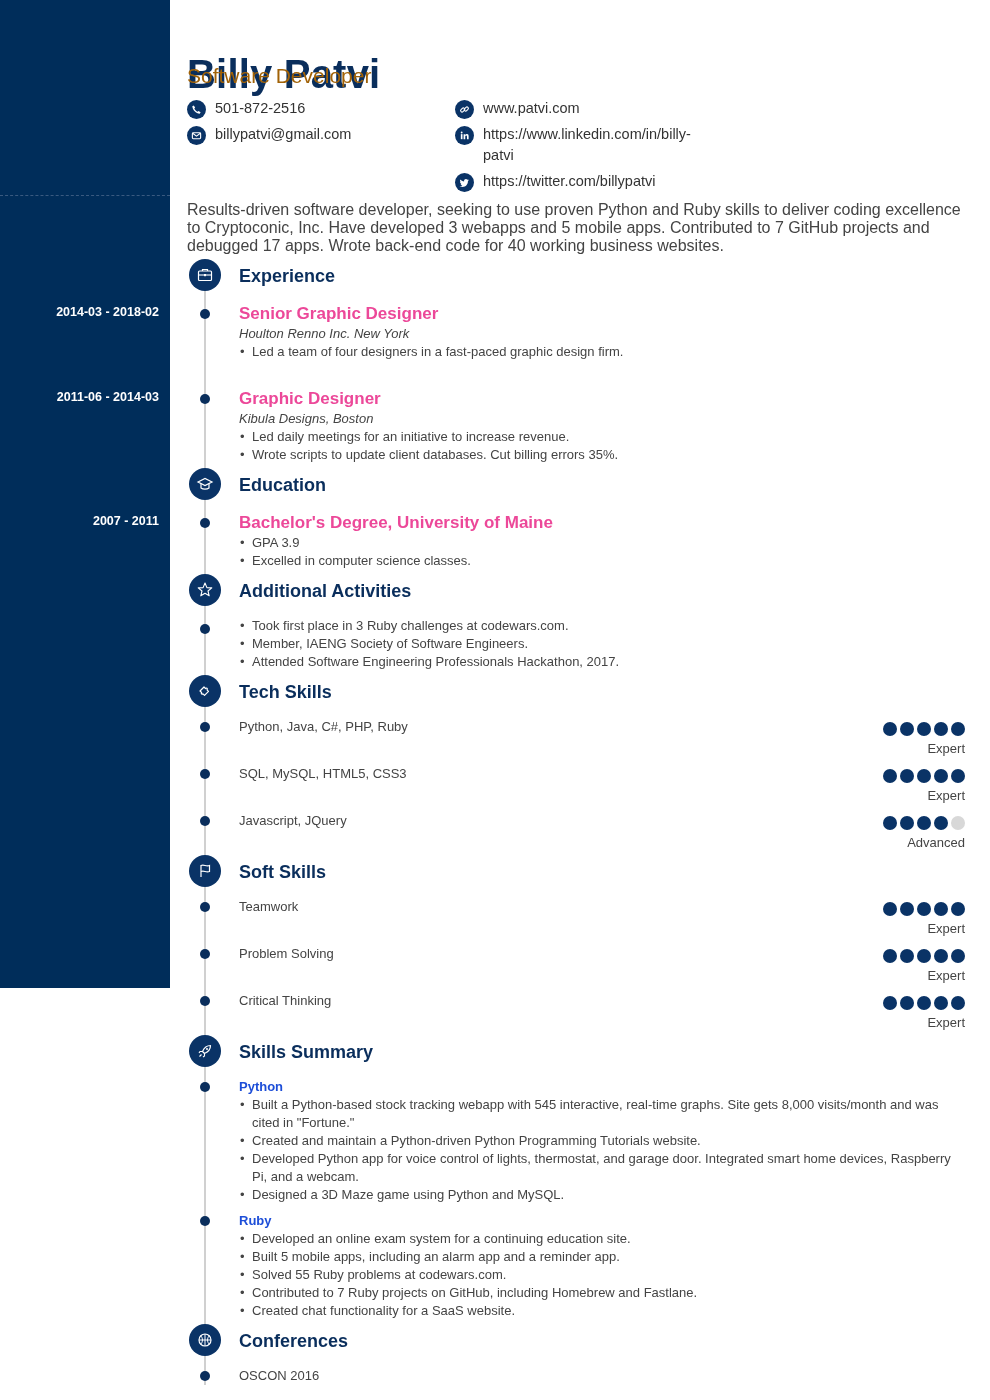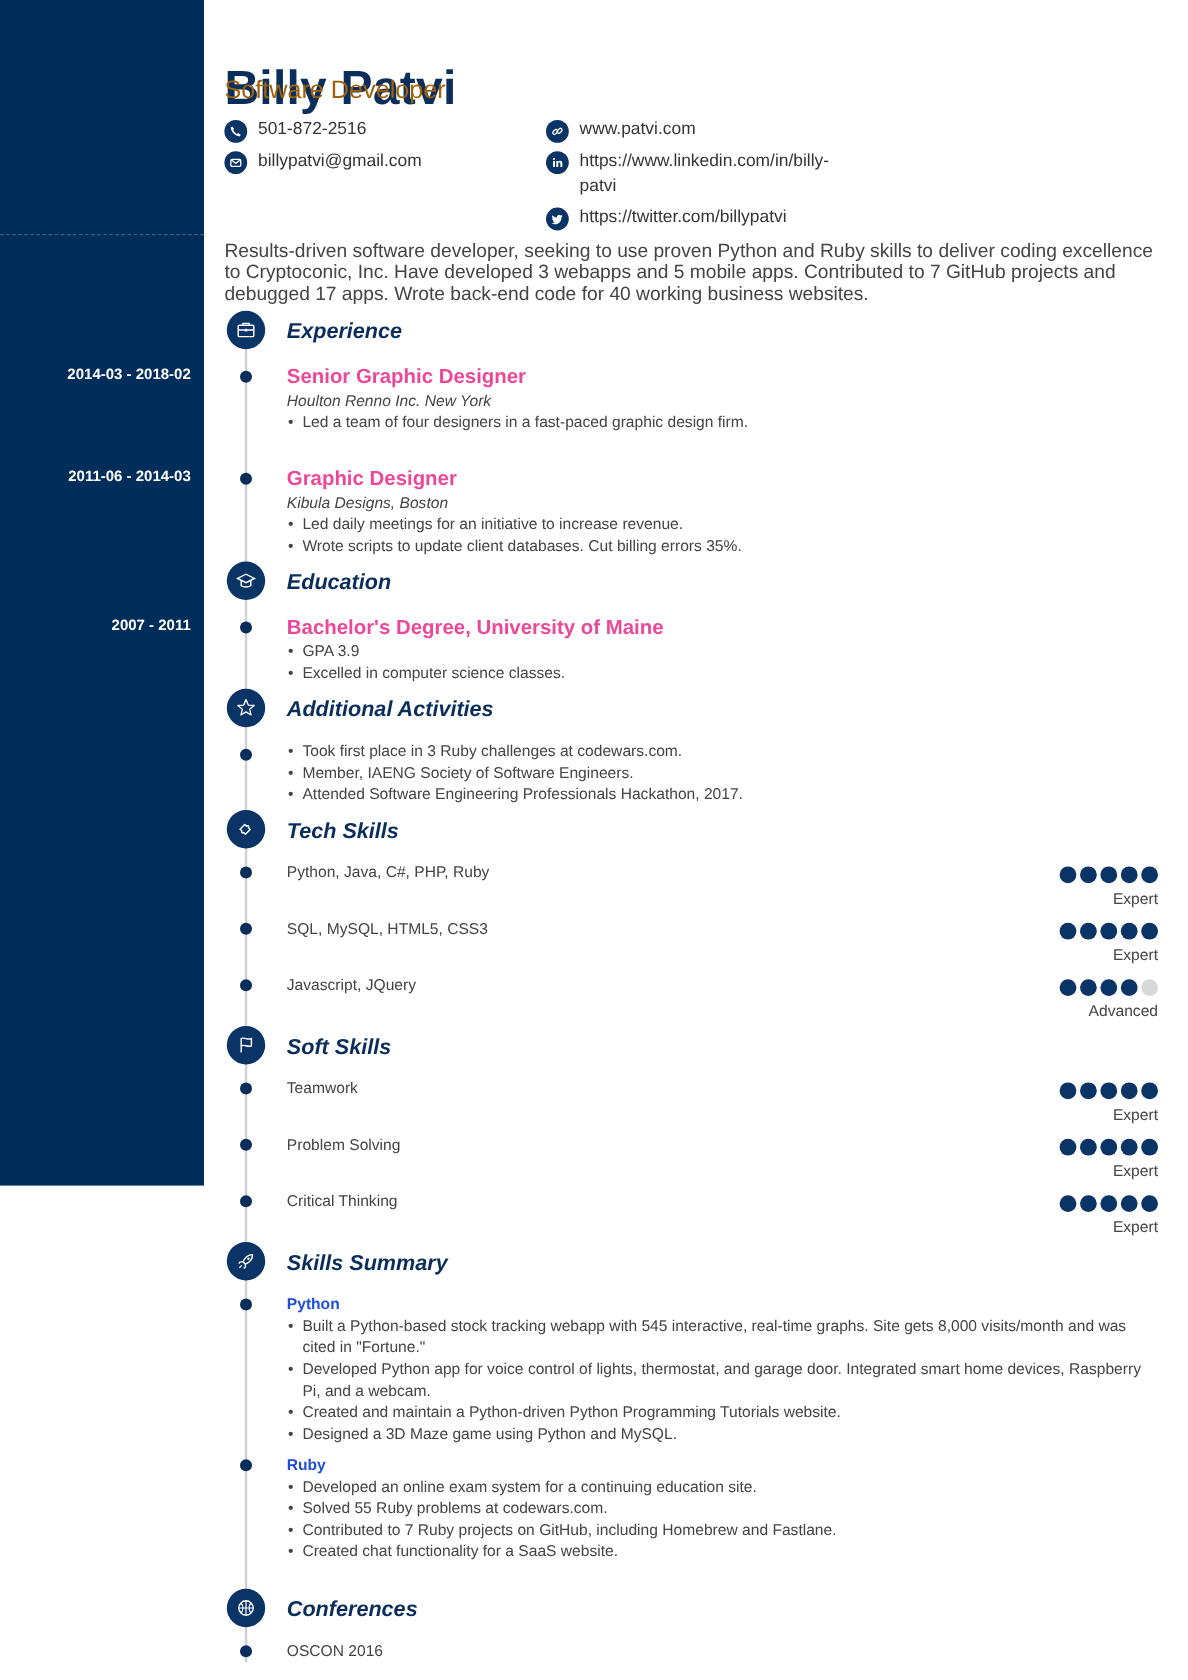--- a/index.html
+++ b/index.html
@@ -11,21 +11,21 @@
   .main { position: absolute; left: 187px; top: 0; width: 780px; }
   .name { position: absolute; top: 16px; left: 0; font-size: 40px; font-weight: bold; color: #0a2e5c; letter-spacing: 0.2px; margin-top: 36px; }
   .title { position: absolute; top: 64px; left: 0; font-size: 21px; color: #a16207; }
   .contact { position: absolute; display: flex; align-items: flex-start; font-size: 14.5px; color: #333; line-height: 21px; }
   .cicon { width: 19px; height: 19px; border-radius: 50%; background: #0a3366; margin-right: 9px; margin-top: 2px; flex: none; display: flex; align-items: center; justify-content: center; }
   .cicon svg { width: 11px; height: 11px; }
   .summary { position: absolute; top: 201px; left: 0; width: 780px; font-size: 16px; line-height: 18px; color: #444; }
   .timeline-line { position: absolute; left: 204px; top: 275px; width: 2px; height: 1110px; background: #d0d0d0; }
   .sec-icon { position: absolute; left: 189px; width: 32px; height: 32px; border-radius: 50%; background: #0a3366; display: flex; align-items: center; justify-content: center; }
   .sec-icon svg { width: 18px; height: 18px; }
-  .sec-title { position: absolute; left: 239px; font-size: 18px; font-weight: bold; color: #0a2e5c; font-style: italic; }
+  .sec-title { position: absolute; left: 239px; font-size: 18px; font-weight: bold; color: #0a2e5c; }
   .dot { position: absolute; left: 200px; width: 10px; height: 10px; border-radius: 50%; background: #0a2e5c; }
   .job-title { position: absolute; left: 239px; font-size: 17px; font-weight: bold; color: #ec4899; }
   .company { position: absolute; left: 239px; font-size: 13px; font-style: italic; color: #444; }
   .bullets { position: absolute; left: 239px; width: 728px; list-style: none; font-size: 13px; line-height: 18px; color: #444; }
   .bullets li { padding-left: 13px; position: relative; }
   .bullets li::before { content: "•"; position: absolute; left: 1px; }
   .skill { position: absolute; left: 239px; font-size: 13px; color: #444; }
   .rating { position: absolute; right: 25px; width: 120px; text-align: right; }
   .rdots { display: flex; justify-content: flex-end; gap: 3px; }
   .rdot { width: 14px; height: 14px; border-radius: 50%; background: #0a3366; }
@@ -251,29 +251,30 @@
       <circle cx="11" cy="7" r="1" fill="#fff"></circle>
       <path d="M6.5 9.5 L4 9.5 L3 11 M8.5 11.5 L8.5 14 L7 15 M5.5 12.5 L3.5 14.5" fill="none" stroke="#fff" stroke-width="1.1"></path>
     </svg>
   </div>
 <div class="sec-title" style="top:1042px">Skills Summary</div>
 
 <div class="dot" style="top:1082px"></div>
 <div class="subhead" style="top:1079px">Python</div>
 <ul class="bullets" style="top:1096px">
   <li>Built a Python-based stock tracking webapp with 545 interactive, real-time graphs. Site gets 8,000 visits/month and was cited in "Fortune."</li>
+  <li>Created and maintain a Python-driven Python Programming Tutorials website.</li>
   <li>Developed Python app for voice control of lights, thermostat, and garage door. Integrated smart home devices, Raspberry Pi, and a webcam.</li>
-  <li>Created and maintain a Python-driven Python Programming Tutorials website.</li>
   <li>Designed a 3D Maze game using Python and MySQL.</li>
 </ul>
 
 <div class="dot" style="top:1216px"></div>
 <div class="subhead" style="top:1213px">Ruby</div>
 <ul class="bullets" style="top:1230px">
   <li>Developed an online exam system for a continuing education site.</li>
+  <li>Built 5 mobile apps, including an alarm app and a reminder app.</li>
   <li>Solved 55 Ruby problems at codewars.com.</li>
   <li>Contributed to 7 Ruby projects on GitHub, including Homebrew and Fastlane.</li>
   <li>Created chat functionality for a SaaS website.</li>
 </ul>
 
 <div class="sec-icon" style="top:1324px">
     <svg viewBox="0 0 18 18">
       <circle cx="9" cy="9" r="6" fill="none" stroke="#fff" stroke-width="1.2"></circle>
       <path d="M3 9 H15 M9 3 V15 M4.8 4.8 C7 7 7 11 4.8 13.2 M13.2 4.8 C11 7 11 11 13.2 13.2" fill="none" stroke="#fff" stroke-width="1"></path>
     </svg>

